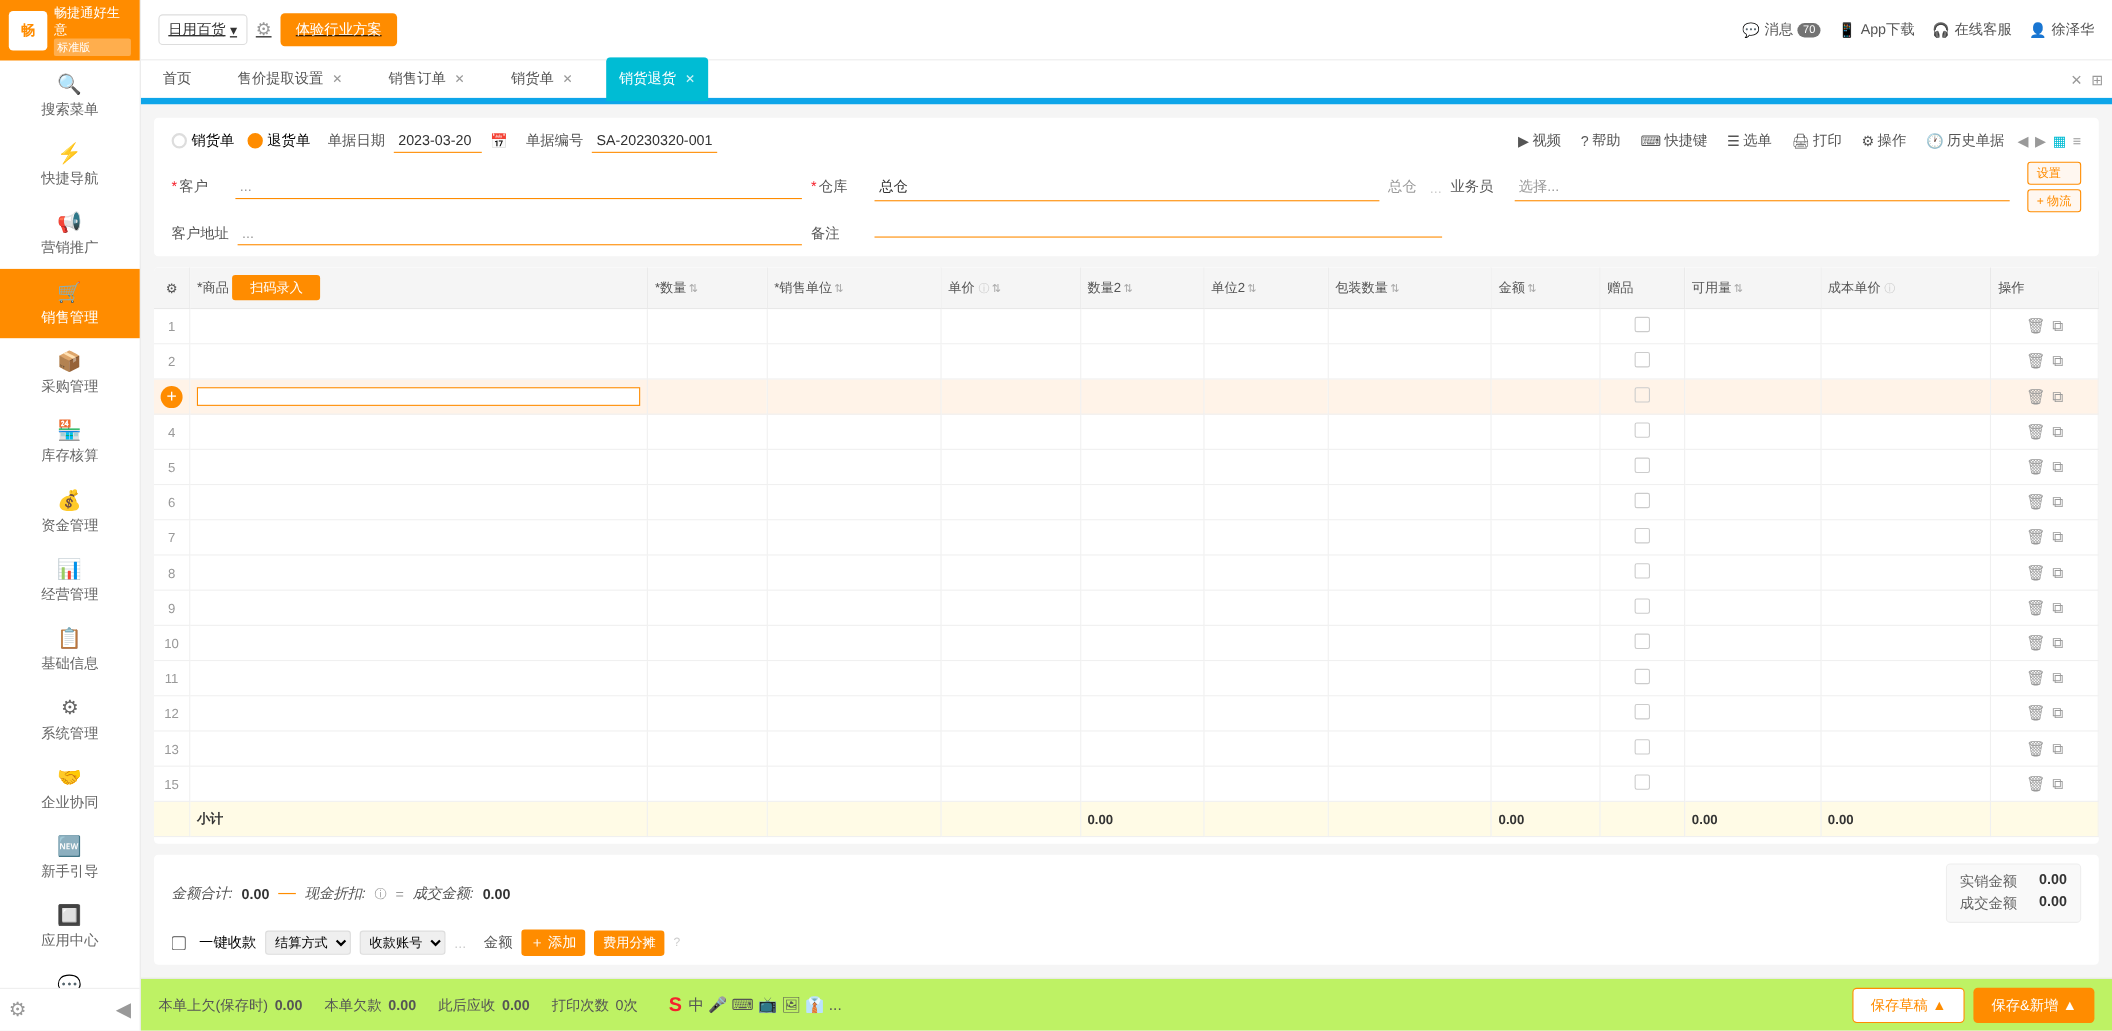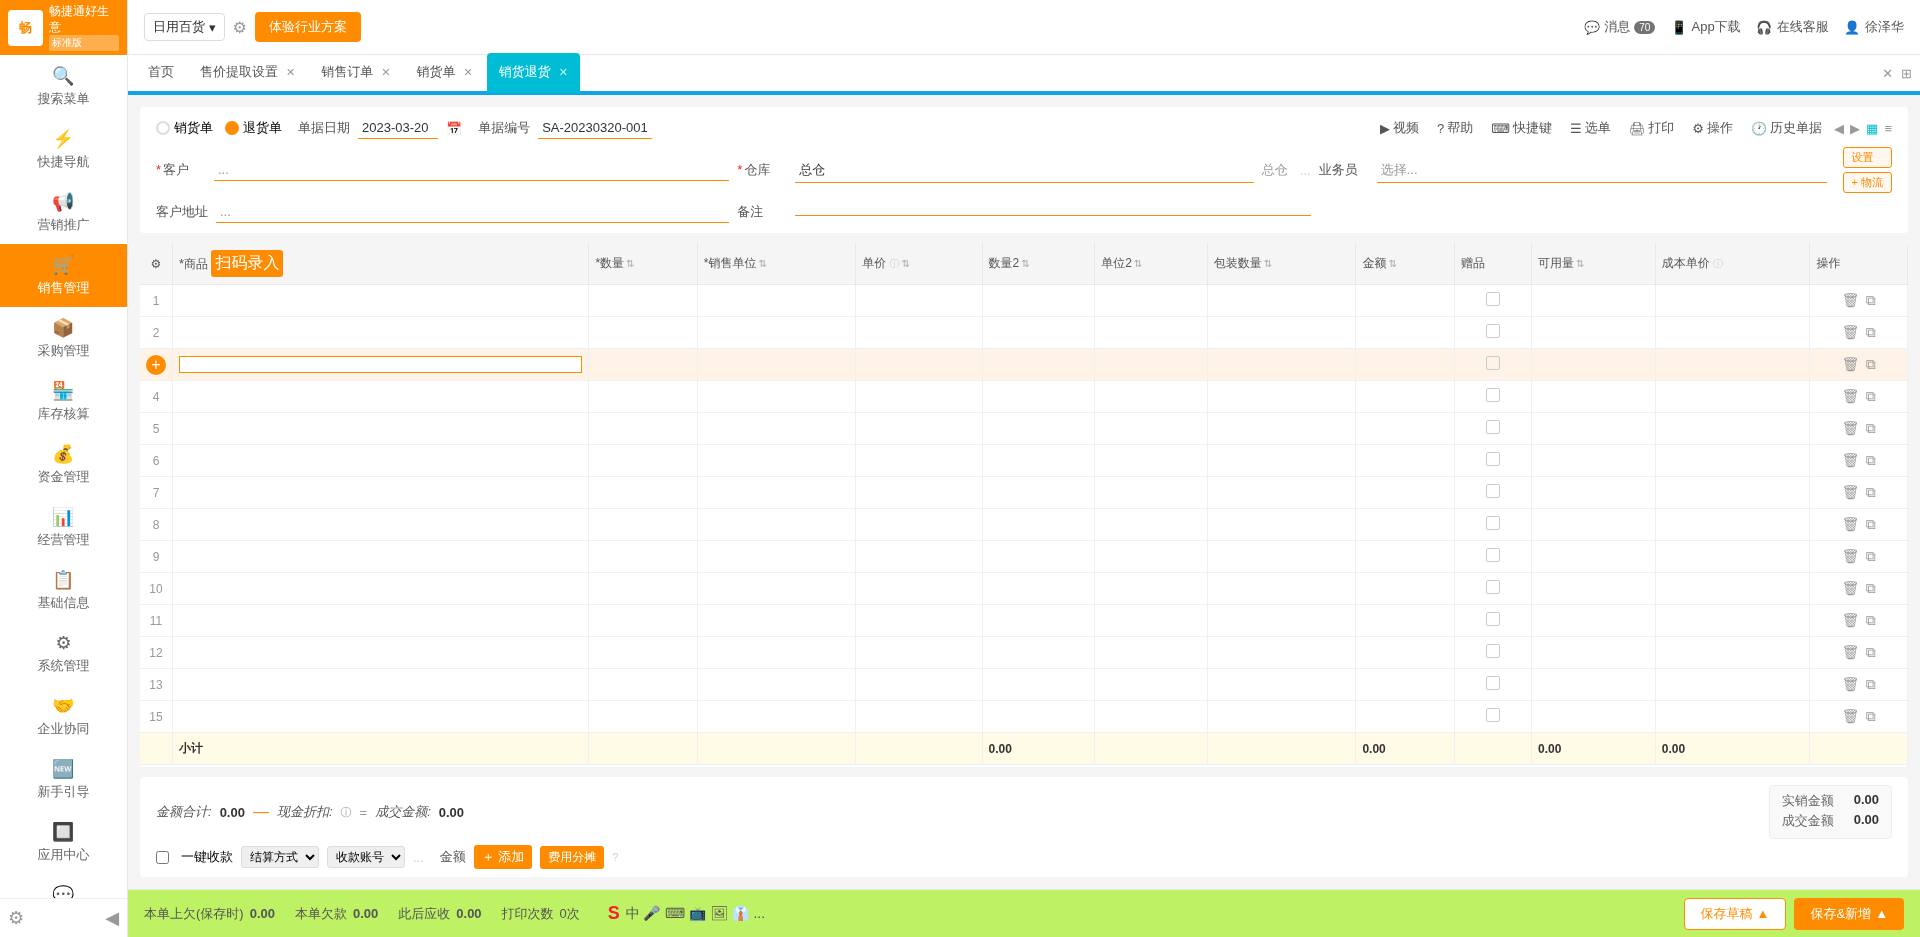--- a/index.html
+++ b/index.html
@@ -16,30 +16,30 @@
     .sidebar-item.active { background: #ff8c00; color: #fff; }
     .sidebar-item .icon { font-size: 18px; }
     .sidebar-bottom { padding: 8px; display: flex; justify-content: space-between; border-top: 1px solid #eee; }
     .sidebar-bottom-btn { color: #999; cursor: pointer; font-size: 18px; }
 
     
     .main { flex: 1; display: flex; flex-direction: column; overflow: hidden; }
 
     
     .topbar { height: 55px; background: #fff; display: flex; align-items: center; padding: 0 16px; border-bottom: 1px solid #e8e8e8; justify-content: space-between; flex-shrink: 0; }
-    .topbar-left { display: flex; align-items: center; gap: 8px; }
+    .topbar-left { display: flex; align-items: center; gap: 8px; text-decoration: underline; }
     .topbar-select { display: flex; align-items: center; gap: 4px; color: #333; font-size: 13px; padding: 4px 8px; border: 1px solid #ddd; border-radius: 4px; cursor: pointer; }
     .topbar-settings { color: #999; cursor: pointer; font-size: 16px; }
     .experience-btn { background: #ff8c00; color: #fff; border: none; padding: 6px 14px; border-radius: 4px; cursor: pointer; font-size: 13px; }
     .topbar-right { display: flex; align-items: center; gap: 16px; color: #555; font-size: 13px; }
     .topbar-right-item { display: flex; align-items: center; gap: 4px; cursor: pointer; }
     .msg-badge { background: #737373; color: #fff; border-radius: 10px; font-size: 10px; padding: 1px 5px; }
 
     
-    .tabbar { height: 40px; background: #fff; display: flex; align-items: center; border-bottom: 4px solid #0ea5e9; padding: 0 8px; flex-shrink: 0; gap: 2px; }
+    .tabbar { height: 40px; background: #fff; display: flex; align-items: center; border-bottom: 6px solid #0ea5e9; padding: 0 8px; flex-shrink: 0; gap: 18px; }
     .tab { padding: 0 12px; height: 40px; display: flex; align-items: center; gap: 6px; cursor: pointer; color: #555; border-bottom: 2px solid transparent; font-size: 13px; white-space: nowrap; }
     .tab.active { color: #fff; background: #00bcd4; border-radius: 4px 4px 0 0; }
     .tab .close-icon { font-size: 11px; color: rgba(255,255,255,0.8); margin-left: 2px; }
     .tab:not(.active) .close-icon { color: #999; }
     .tabbar-controls { margin-left: auto; display: flex; gap: 8px; color: #999; cursor: pointer; font-size: 16px; }
 
     
     .content { flex: 1; display: flex; flex-direction: column; overflow: hidden; padding: 12px; gap: 10px; background: #f5f5f5; }
 
     
@@ -53,21 +53,21 @@
     .action-btn { display: flex; align-items: center; gap: 3px; cursor: pointer; padding: 2px 6px; }
     .form-fields { display: grid; grid-template-columns: 1fr 1fr 1fr; gap: 8px; }
     .form-field { display: flex; align-items: center; gap: 8px; }
     .field-label { color: #555; white-space: nowrap; min-width: 50px; }
     .field-label.required::before { content: '*'; color: #f5222d; margin-right: 2px; }
     .field-input { flex: 1; border-bottom: 1px solid #ff8c00; padding: 3px 4px; color: #333; min-width: 80px; display: flex; align-items: center; }
     .field-input.dots { color: #999; }
     .field-input.date { color: #333; }
     .toolbar-btn { padding: 4px 10px; border: 1px solid #ddd; border-radius: 3px; cursor: pointer; background: #fff; color: #555; font-size: 12px; display: flex; align-items: center; gap: 3px; }
     .toolbar-btn.orange { background: #fff7f0; border-color: #ff8c00; color: #ff8c00; }
-    .scan-btn { background: #ff8c00; color: #fff; border: none; padding: 3px 4px; border-radius: 3px; font-size: 16px; cursor: pointer; }
+    .scan-btn { background: #ff8c00; color: #fff; border: none; padding: 3px 16px; border-radius: 3px; font-size: 12px; cursor: pointer; }
 
     
     .table-area { flex: 1; background: #fff; border-radius: 4px; overflow: hidden; display: flex; flex-direction: column; }
     .table-wrapper { flex: 1; overflow-y: auto; }
     table { width: 100%; border-collapse: collapse; }
     thead th { background: #f5f5f5; padding: 7px 6px; text-align: left; font-weight: normal; color: #555; border-bottom: 1px solid #e8e8e8; border-right: 1px solid #e8e8e8; font-size: 12px; white-space: nowrap; position: sticky; top: 0; z-index: 1; }
     tbody td { padding: 5px 6px; border-bottom: 1px solid #f0f0f0; border-right: 1px solid #f0f0f0; color: #333; font-size: 12px; height: 32px; }
     tbody tr.highlighted { background: #fff3e8; }
     .row-num { color: #999; text-align: center; width: 30px; }
     .checkbox-cell { text-align: center; }

